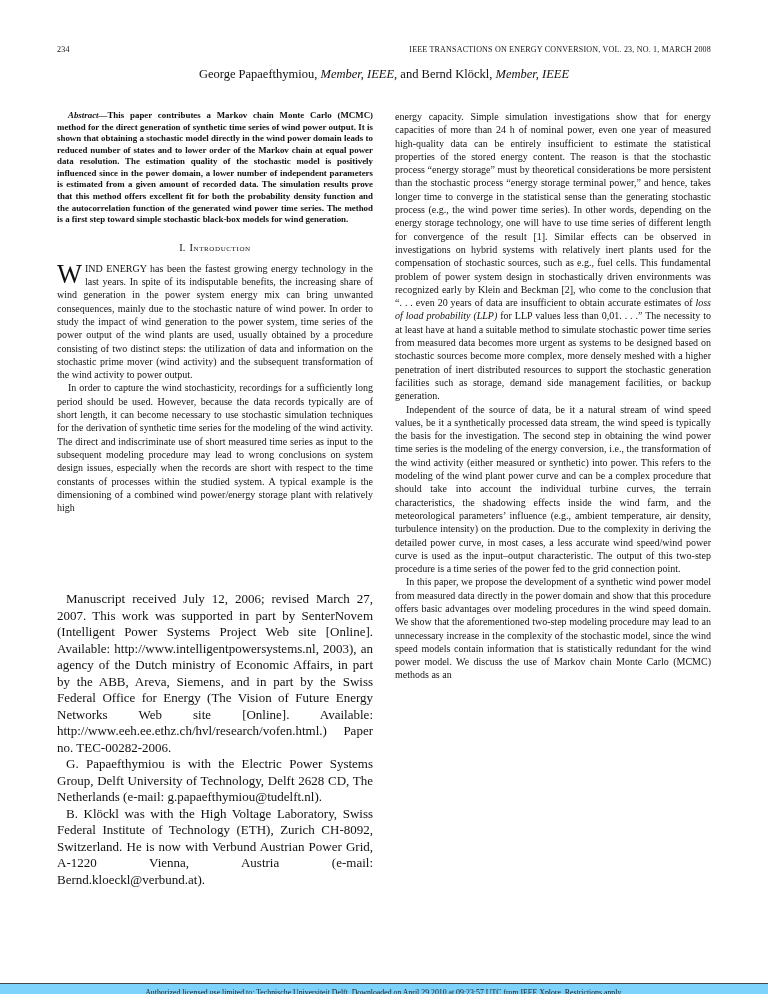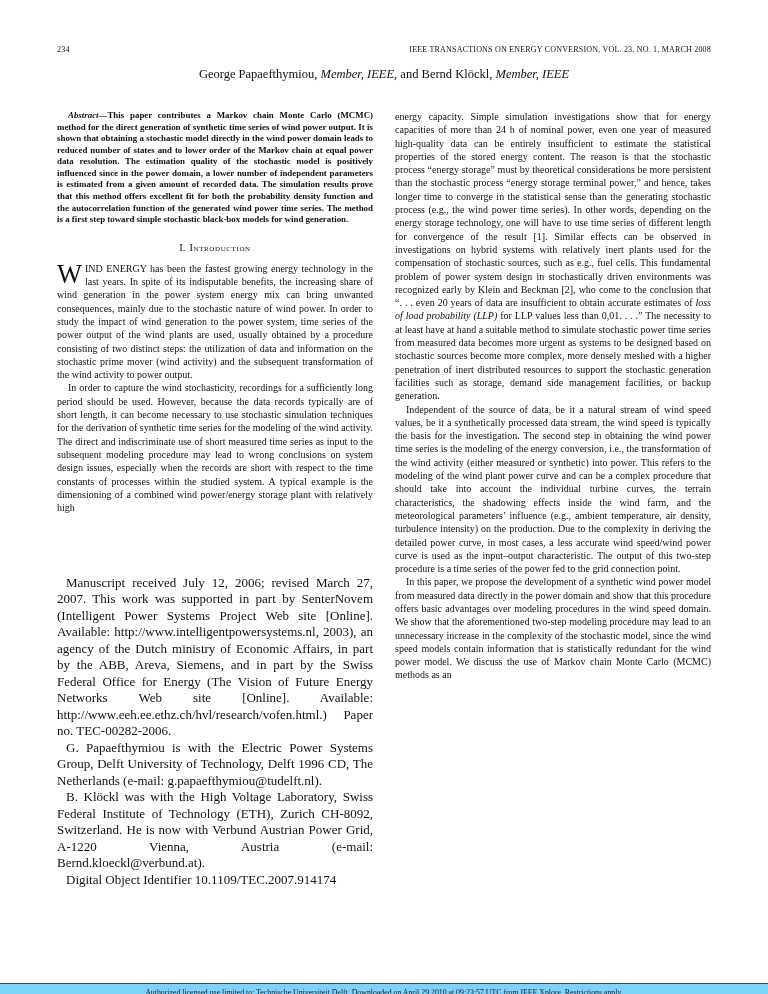--- a/index.html
+++ b/index.html
@@ -89,23 +89,22 @@
         <span class="num">I.</span><span class="sc">Introduction</span>
       </h2>
 
       <p class="body">
         <span class="dropcap">W</span><span>IND ENERGY</span><span> has been the fastest growing energy technology in the last years. In spite of its indisputable benefits, the increasing share of wind generation in the power system energy mix can bring unwanted consequences, mainly due to the stochastic nature of wind power. In order to study the impact of wind generation to the power system, time series of the power output of the wind plants are used, usually obtained by a procedure consisting of two distinct steps: the utilization of data and information on the stochastic prime mover (wind activity) and the subsequent transformation of the wind activity to power output.</span>
       </p>
       <p class="body indent">In order to capture the wind stochasticity, recordings for a sufficiently long period should be used. However, because the data records typically are of short length, it can become necessary to use stochastic simulation techniques for the derivation of synthetic time series for the modeling of the wind activity. The direct and indiscriminate use of short measured time series as input to the subsequent modeling procedure may lead to wrong conclusions on system design issues, especially when the records are short with respect to the time constants of processes within the studied system. A typical example is the dimensioning of a combined wind power/energy storage plant with relatively high</p>
 
       <div class="footnotes">
         <p>Manuscript received July 12, 2006; revised March 27, 2007. This work was supported in part by SenterNovem (Intelligent Power Systems Project Web site [Online]. Available: http://www.intelligentpowersystems.nl, 2003), an agency of the Dutch ministry of Economic Affairs, in part by the ABB, Areva, Siemens, and in part by the Swiss Federal Office for Energy (The Vision of Future Energy Networks Web site [Online]. Available: http://www.eeh.ee.ethz.ch/hvl/research/vofen.html.) Paper no. TEC-00282-2006.</p>
-        <p>G. Papaefthymiou is with the Electric Power Systems Group, Delft University of Technology, Delft 1996 CD, The Netherlands (e-mail: g.papaefthymiou@tudelft.nl).</p>
+        <p>G. Papaefthymiou is with the Electric Power Systems Group, Delft University of Technology, Delft 2628 CD, The Netherlands (e-mail: g.papaefthymiou@tudelft.nl).</p>
         <p>B. Klöckl was with the High Voltage Laboratory, Swiss Federal Institute of Technology (ETH), Zurich CH-8092, Switzerland. He is now with Verbund Austrian Power Grid, A-1220 Vienna, Austria (e-mail: Bernd.kloeckl@verbund.at).</p>
-        <p>Digital Object Identifier 10.1109/TEC.2007.914174</p>
       </div>
     </div>
 
     <div class="col right">
       <p class="body">
         <span>energy capacity. Simple simulation investigations show that for energy capacities of more than 24 h of nominal power, even one year of measured high-quality data can be entirely insufficient to estimate the statistical properties of the stored energy content. The reason is that the stochastic process “energy storage” must by theoretical considerations be more persistent than the stochastic process “energy storage terminal power,” and hence, takes longer time to converge in the statistical sense than the generating stochastic process (e.g., the wind power time series). In other words, depending on the energy storage technology, one will have to use time series of different length for convergence of the result [1]. Similar effects can be observed in investigations on hybrid systems with relatively inert plants used for the compensation of stochastic sources, such as e.g., fuel cells. This fundamental problem of power system design in stochastically driven environments was recognized early by Klein and Beckman [2], who come to the conclusion that “. . . even 20 years of data are insufficient to obtain accurate estimates of </span><i>loss of load probability (LLP)</i><span> for LLP values less than 0,01. . . .” The necessity to at least have at hand a suitable method to simulate stochastic power time series from measured data becomes more urgent as systems to be designed based on stochastic sources become more complex, more densely meshed with a higher penetration of inert distributed resources to support the stochastic generation facilities such as storage, demand side management facilities, or backup generation.</span>
       </p>
       <p class="body indent">Independent of the source of data, be it a natural stream of wind speed values, be it a synthetically processed data stream, the wind speed is typically the basis for the investigation. The second step in obtaining the wind power time series is the modeling of the energy conversion, i.e., the transformation of the wind activity (either measured or synthetic) into power. This refers to the modeling of the wind plant power curve and can be a complex procedure that should take into account the individual turbine curves, the terrain characteristics, the shadowing effects inside the wind farm, and the meteorological parameters’ influence (e.g., ambient temperature, air density, turbulence intensity) on the production. Due to the complexity in deriving the detailed power curve, in most cases, a less accurate wind speed/wind power curve is used as the input–output characteristic. The output of this two-step procedure is a time series of the power fed to the grid connection point.</p>
       <p class="body indent">In this paper, we propose the development of a synthetic wind power model from measured data directly in the power domain and show that this procedure offers basic advantages over modeling procedures in the wind speed domain. We show that the aforementioned two-step modeling procedure may lead to an unnecessary increase in the complexity of the stochastic model, since the wind speed models contain information that is statistically redundant for the wind power model. We discuss the use of Markov chain Monte Carlo (MCMC) methods as an</p>
     </div>

